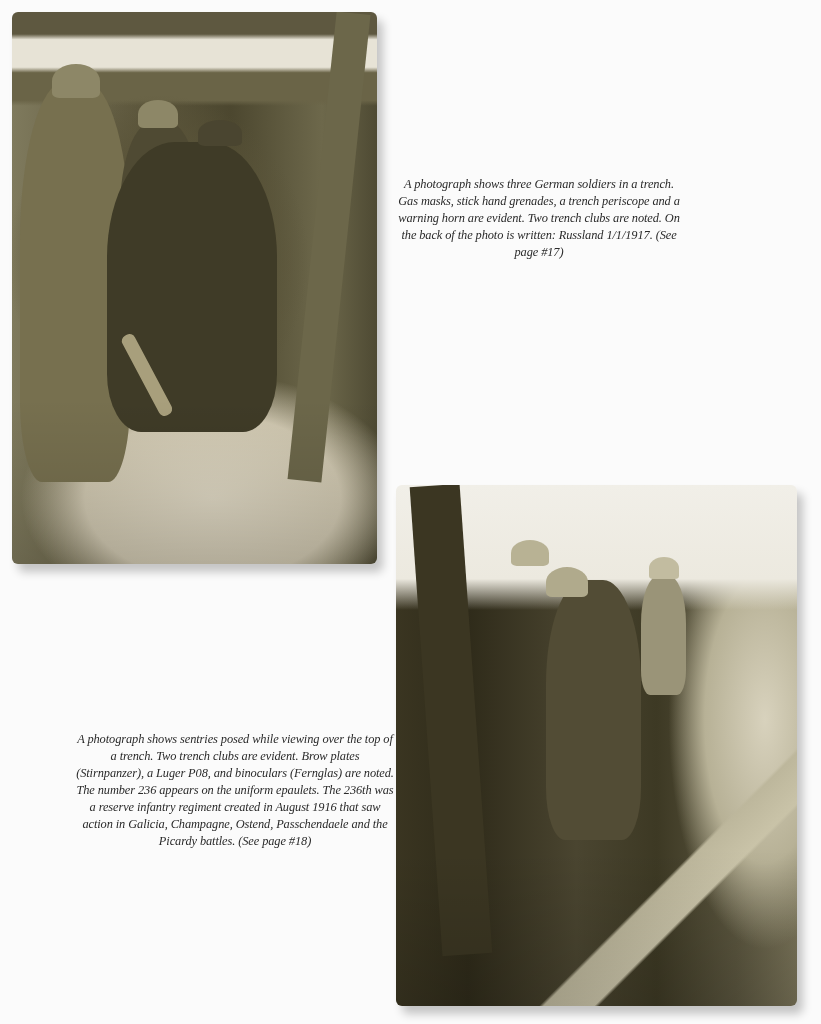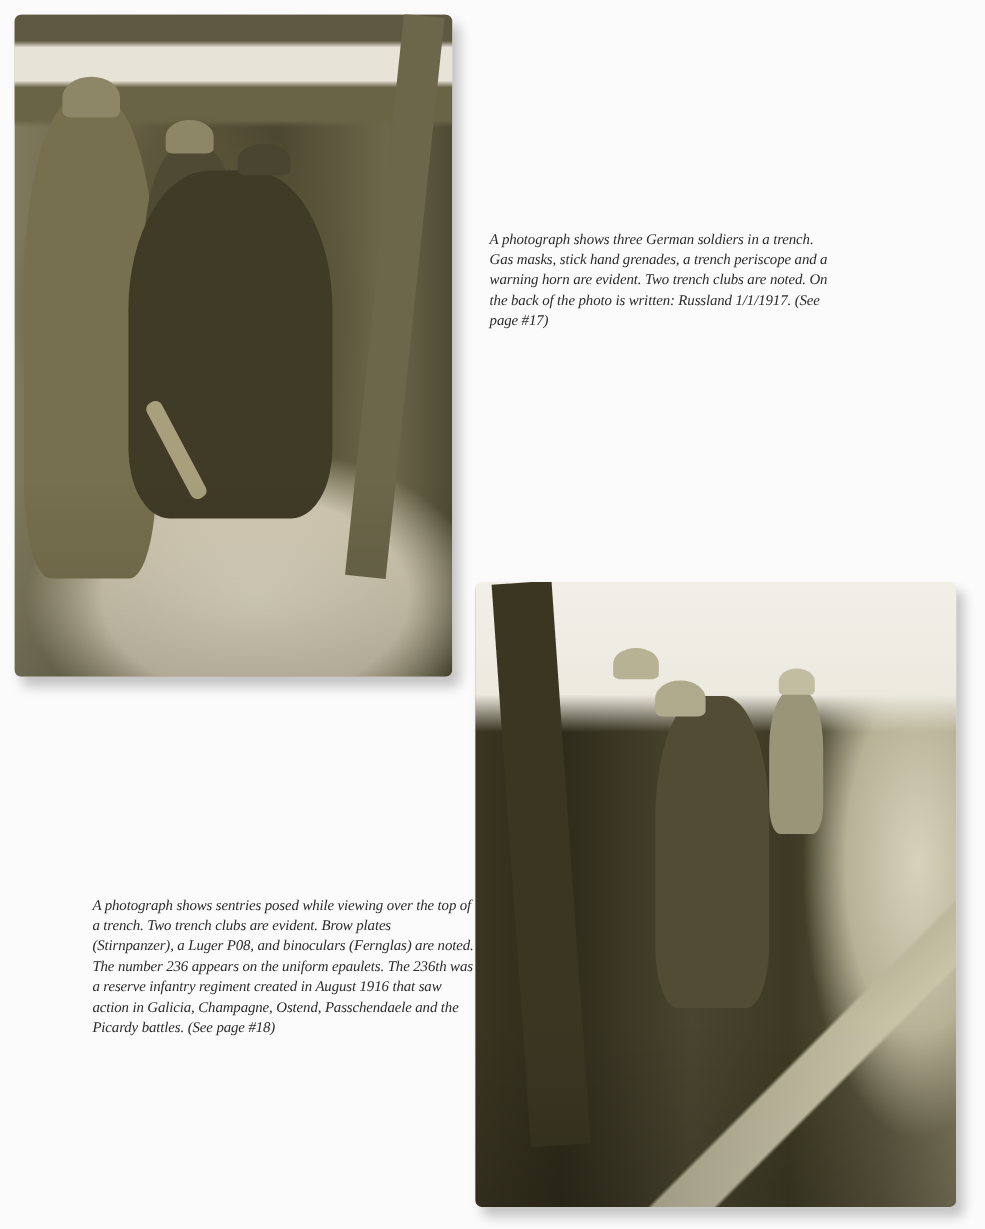--- a/index.html
+++ b/index.html
@@ -34,26 +34,27 @@
       radial-gradient(ellipse 30% 55% at 92% 45%, #d8d2bd 0%, #b7b196 50%, rgba(183,177,150,0) 80%),
       linear-gradient(90deg, #3a3521 0%, #2f2b1a 18%, #4a4530 45%, #3d3924 65%, #5b563f 85%, #7a7459 100%);
   }
   .photo-shade {
     position: absolute; inset: 0; pointer-events: none;
     background: linear-gradient(180deg, rgba(0,0,0,0) 70%, rgba(0,0,0,0.15) 100%);
   }
   .figure { position: absolute; border-radius: 40% 40% 20% 20%; }
   .helmet { position: absolute; border-radius: 50% 50% 15% 15%; background: #8d8767; }
   .caption {
-    position: absolute; margin: 15px;
+    position: absolute; margin: 0;
     font-style: italic; font-size: 12.4px; line-height: 17px; color: #2a2a2a;
     letter-spacing: -0.1px;
+    text-align: center;
   }
   #caption1 { left: 393px; top: 176px; width: 292px; }
-  #caption2 { left: 62px; top: 731px; width: 318px; }
+  #caption2 { left: 76px; top: 731px; width: 318px; }
 </style>
 </head>
 <body>
 
 <div id="photo1" class="photo">
 
   <div class="figure" style="left:8px;top:70px;width:110px;height:400px;background:#77704f;"></div>
   <div class="helmet" style="left:40px;top:52px;width:48px;height:34px;"></div>
   <div class="figure" style="left:108px;top:110px;width:80px;height:220px;background:#4f4a33;"></div>
   <div class="helmet" style="left:126px;top:88px;width:40px;height:28px;"></div>

